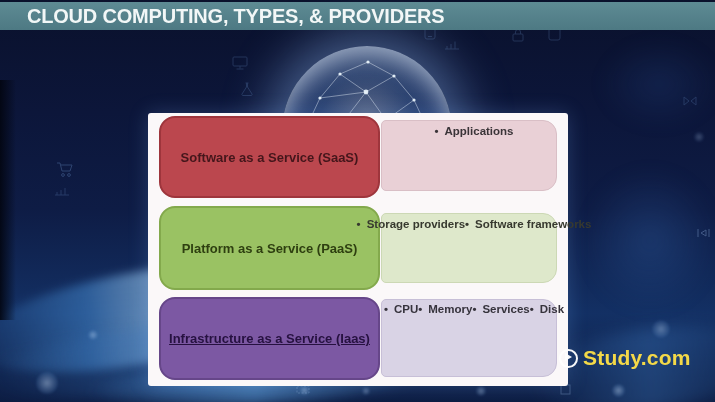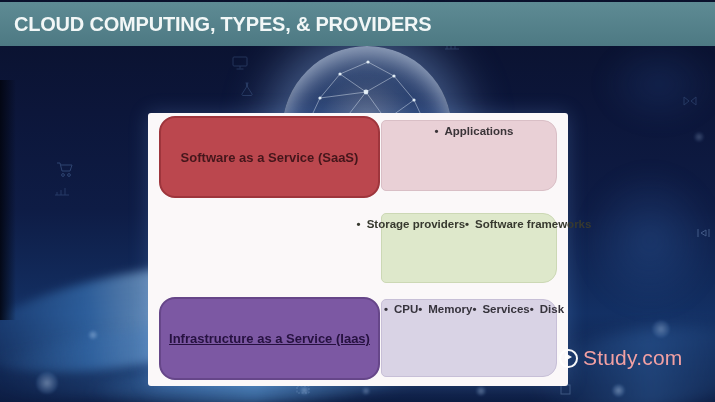--- a/index.html
+++ b/index.html
@@ -30,23 +30,23 @@
     background:radial-gradient(circle,rgba(205,228,255,.85) 0%,rgba(120,170,230,.25) 65%,rgba(120,170,230,0) 100%);}
   
   .globe{position:absolute;left:282px;top:46px;width:170px;height:170px;border-radius:50%;z-index:1;
     background:radial-gradient(circle at 50% 42%,rgba(214,232,255,.40) 0%,rgba(112,162,232,.32) 34%,rgba(32,62,124,.60) 58%,rgba(8,15,40,.96) 76%);
     box-shadow:0 0 46px 16px rgba(150,195,255,.38), inset 0 10px 26px rgba(235,246,255,.65);}
   .globe svg{position:absolute;inset:0;}
   
   .fi{position:absolute;z-index:1;opacity:.22;}
   .fi svg{display:block;}
   
-  .title-bar{position:absolute;left:0;top:2px;width:100%;height:44px;z-index:3;
+  .title-bar{position:absolute;left:0;top:2px;width:100%;height:28px;z-index:3;
     background:linear-gradient(180deg,#5e8b94 0%,#4d7983 100%);
-    display:flex;align-items:center;padding-left:14px;box-sizing:border-box;}
+    display:flex;align-items:center;padding-left:27px;box-sizing:border-box;}
   .title-bar span{font-size:20px;font-weight:bold;color:#f2f7f7;letter-spacing:-.2px;white-space:nowrap;}
   
   .card{position:absolute;left:148px;top:113px;width:420px;height:273px;z-index:2;
     background:#fbf8f9;border-radius:3px;box-shadow:0 0 20px rgba(130,180,255,.22);}
   .row{position:absolute;inset:0;}
   .type-box{position:absolute;left:11px;width:221px;box-sizing:border-box;
     border-radius:16px;border:2px solid var(--border);background:var(--box);
     display:flex;align-items:center;justify-content:center;text-align:center;
     font-size:13px;font-weight:bold;color:var(--labelText);padding:0 8px;}
   .item-list{position:absolute;left:233px;width:176px;margin:0;box-sizing:border-box;
@@ -57,21 +57,21 @@
   .item-list li{font-size:11.5px;font-weight:bold;color:var(--listText);line-height:18px;white-space:nowrap;}
   .item-list li::before{content:"•";margin-right:6px;}
   .r0 .type-box{top:3px;height:82px;}   .r0 .item-list{top:7px;height:71px;}   .r0 .item-list li{line-height:21px;}
   .r1 .type-box{top:93px;height:84px;}  .r1 .item-list{top:100px;height:70px;} .r1 .item-list li{line-height:21px;}
   .r2 .type-box{top:184px;height:83px;text-decoration:underline;} .r2 .item-list{top:186px;height:78px;}
   
   .brand{position:absolute;left:559px;top:346px;z-index:3;display:flex;align-items:center;gap:5px;opacity:.96;}
   .brand-icon{width:19px;height:19px;border:2.5px solid #fff;border-radius:50%;box-sizing:border-box;position:relative;}
   .brand-icon::after{content:"";position:absolute;left:4px;top:2.6px;width:0;height:0;
     border-left:7px solid #fff;border-top:4.4px solid transparent;border-bottom:4.4px solid transparent;}
-  .brand-text{color:#fca5a5;font-size:21px;font-weight:normal;letter-spacing:.2px;}
+  .brand-text{color:#fde047;font-size:21px;font-weight:bold;letter-spacing:.2px;}
 </style>
 </head>
 <body>
 
 <div class="stage">
 
   <div class="bg-base"></div>
   <div class="streak streakA"></div>
   <div class="streak streakB"></div>
   <div class="streak streakC"></div>
@@ -196,20 +196,23 @@
   <div class="card">
     <div class="row r0" style="--box: #bb474e; --border: #9e353c; --labelText: #44161b; --listBg: #e9d0d6; --listBorder: #d9bfc6; --listText: #3a3438;">
       <div class="type-box">
         <span>Software as a Service (SaaS)</span>
       </div>
       <ul class="item-list">
           <li>Applications</li>
         </ul>
     </div>
     <div class="row r1" style="--box: #9ac263; --border: #83a94c; --labelText: #2e3f10; --listBg: #dee8cb; --listBorder: #ccd8b5; --listText: #37392f;">
+      <div class="type-box">
+        <span>Platform as a Service (PaaS)</span>
+      </div>
       <ul class="item-list">
           <li>Storage providers</li>
           <li>Software frameworks</li>
         </ul>
     </div>
     <div class="row r2" style="--box: #7c58a3; --border: #664689; --labelText: #261140; --listBg: #d9d3e5; --listBorder: #c7bfd7; --listText: #36333c;">
       <div class="type-box">
         <span>Infrastructure as a Service (Iaas)</span>
       </div>
       <ul class="item-list">

